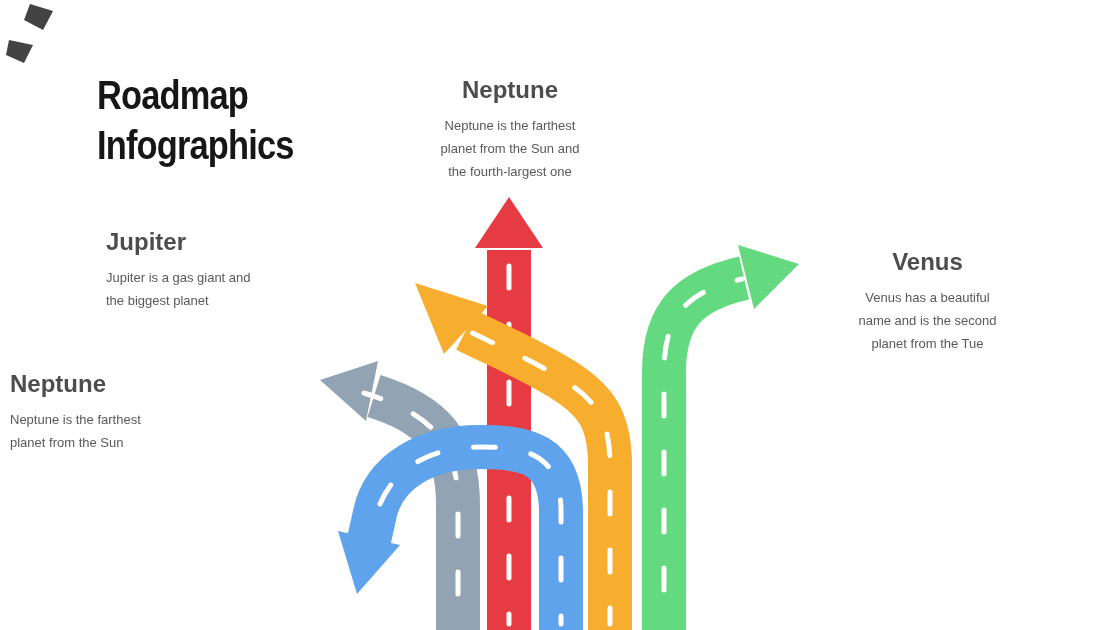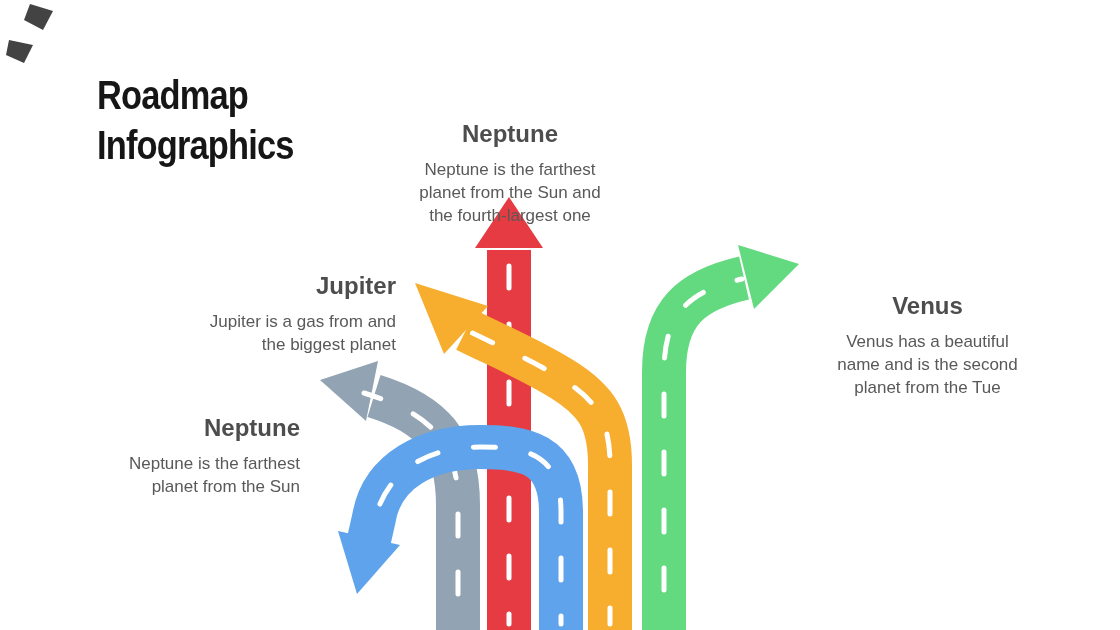--- a/index.html
+++ b/index.html
@@ -7,29 +7,29 @@
     position:relative;width:1111px;height:630px;overflow:hidden;background:#ffffff;
     font-family:"Liberation Sans",sans-serif;
   }
   .title{
     position:absolute;left:97px;top:70px;
     font-size:41px;line-height:50px;font-weight:700;color:#161616;
     letter-spacing:-1px;transform:scaleX(.84);transform-origin:left top;
     white-space:nowrap;
   }
   .roads{position:absolute;left:0;top:0;width:1120px;height:630px;}
-  .item{position:absolute;margin-top:44px;}
+  .item{position:absolute;}
   .item h3{
     margin:0 0 10px 0;font-size:24px;line-height:28px;font-weight:700;color:#4d4d4d;
   }
   .item p{
-    margin:0;font-size:17px;line-height:23px;color:#595959;white-space:pre-line;
+    margin:0;font-size:13px;line-height:23px;color:#595959;white-space:pre-line;
   }
   .item.center{text-align:center;}
-  .item.right{text-align:right;}
+  .item.right{}
   .item.left{text-align:center;}
   #item-neptune-top{left:390px;top:76px;width:240px;}
   #item-jupiter{left:106px;top:228px;width:290px;}
   #item-neptune-left{left:10px;top:370px;width:290px;}
   #item-venus{left:820px;top:248px;width:215px;}
   .dash{fill:none;stroke:#ffffff;stroke-width:5;stroke-linecap:round;}
   .road{fill:none;stroke-width:44;}
 </style>
 </head>
 <body>
@@ -81,21 +81,21 @@
 
   <div class="item center" id="item-neptune-top">
     <h3>Neptune</h3>
     <p>Neptune is the farthest
 planet from the Sun and
 the fourth-largest one</p>
   </div>
 
   <div class="item right" id="item-jupiter">
     <h3>Jupiter</h3>
-    <p>Jupiter is a gas from and
+    <p>Jupiter is a gas giant and
 the biggest planet</p>
   </div>
 
   <div class="item right" id="item-neptune-left">
     <h3>Neptune</h3>
     <p>Neptune is the farthest
 planet from the Sun</p>
   </div>
 
   <div class="item left" id="item-venus">

